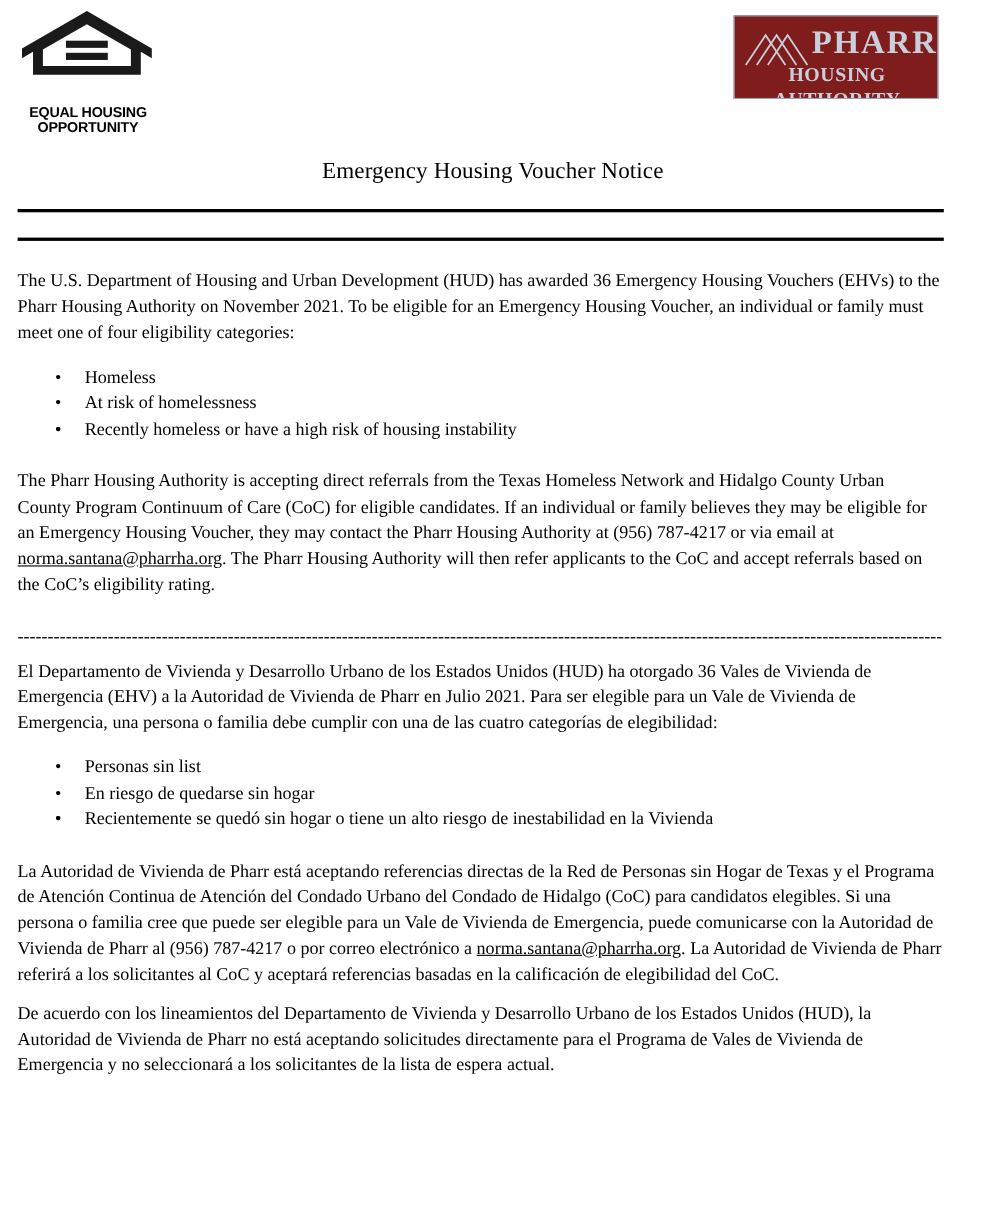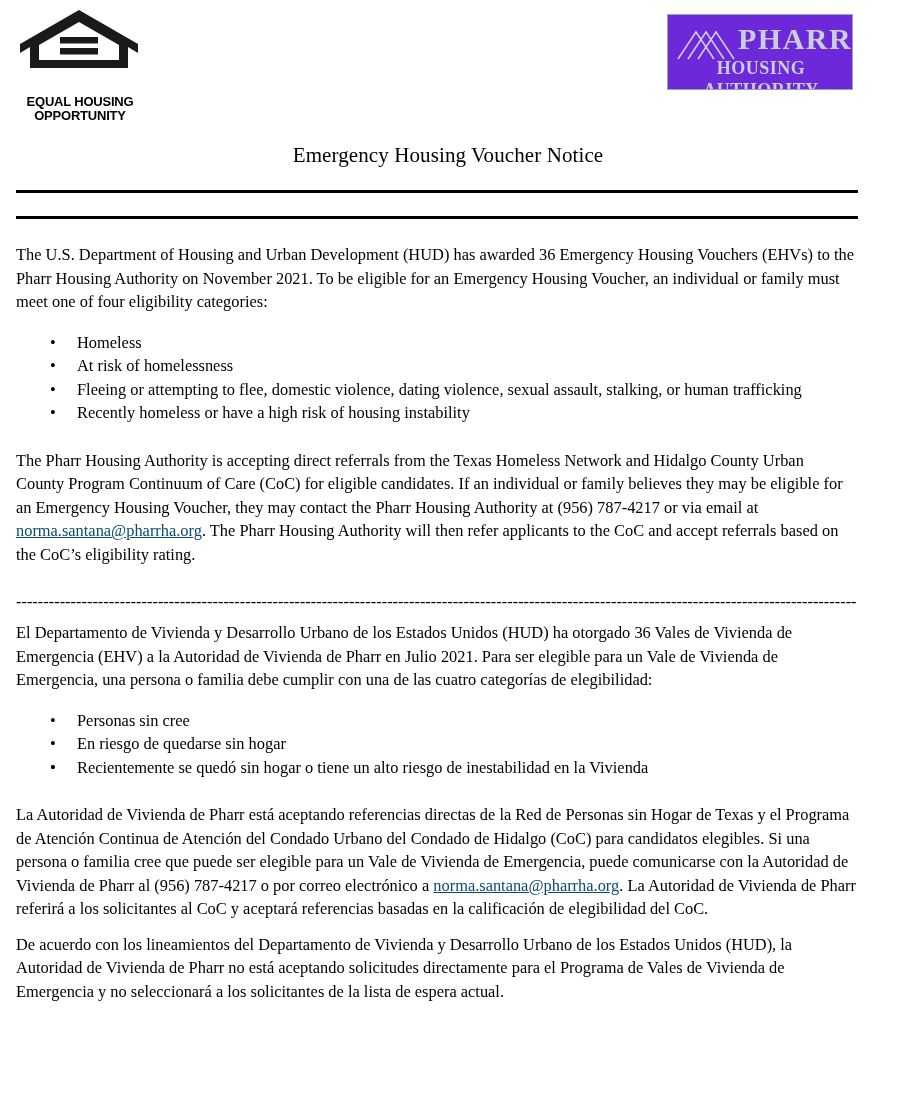--- a/index.html
+++ b/index.html
@@ -30,21 +30,21 @@
     height: 90px;
   }
   .eho-logo svg { display: block; }
 
   .pharr-logo {
     position: absolute;
     left: 667px;
     top: 14px;
     width: 186px;
     height: 76px;
-    background: #6d28d9;
+    background: #7f1d1d;
     border: 1px solid #9aa0b4;
     box-sizing: border-box;
     overflow: hidden;
   }
   .pharr-logo .ph-inner {
     position: relative;
     width: 100%;
     height: 100%;
   }
   .pharr-logo svg.ph-chev {
@@ -125,21 +125,21 @@
   }
   ul.bullets li .bul {
     position: absolute;
     left: 34px;
     top: 0;
     font-size: 16.4px;
     line-height: 23.5px;
   }
 
   a.email-link {
-    color: #0c4a6e;
+    color: #000000;
     text-decoration: underline;
   }
 
   .dashline {
     font-size: 16.4px;
     line-height: 14px;
     letter-spacing: 0px;
     white-space: nowrap;
     overflow: hidden;
     color: #000;
@@ -199,21 +199,20 @@
     <li>
       <span class="bul">•</span>
       <span>Homeless</span>
     </li>
     <li>
       <span class="bul">•</span>
       <span>At risk of homelessness</span>
     </li>
     <li>
       <span class="bul">•</span>
-      <span>Fleeing or attempting to flee, domestic violence, dating violence, sexual assault, stalking, or human trafficking</span>
     </li>
     <li>
       <span class="bul">•</span>
       <span>Recently homeless or have a high risk of housing instability</span>
     </li>
   </ul>
 
   <div class="spacer-lg"></div>
 
   <p class="para"><span>The Pharr Housing Authority is accepting direct referrals from the Texas Homeless Network and Hidalgo County Urban County Program Continuum of Care (CoC) for eligible candidates.  If an individual or family believes they may be eligible for an Emergency Housing Voucher, they may contact the Pharr Housing Authority at (956) 787-4217 or via email at </span><a class="email-link" href="#">norma.santana@pharrha.org</a><span>.  The Pharr Housing Authority will then refer applicants to the CoC and accept referrals based on the CoC’s eligibility rating.</span></p>
@@ -227,21 +226,21 @@
 
   <div class="spacer-sm"></div>
 
   <p class="para">El Departamento de Vivienda y Desarrollo Urbano de los Estados Unidos (HUD) ha otorgado 36 Vales de Vivienda de Emergencia (EHV) a la Autoridad de Vivienda de Pharr en Julio 2021.  Para ser elegible para un Vale de Vivienda de Emergencia, una persona o familia debe cumplir con una de las cuatro categorías de elegibilidad:</p>
 
   <div class="spacer-md"></div>
 
   <ul class="bullets">
     <li>
       <span class="bul">•</span>
-      <span>Personas sin cree</span>
+      <span>Personas sin list</span>
     </li>
     <li>
       <span class="bul">•</span>
       <span>En riesgo de quedarse sin hogar</span>
     </li>
     <li>
       <span class="bul">•</span>
     </li>
     <li>
       <span class="bul">•</span>

